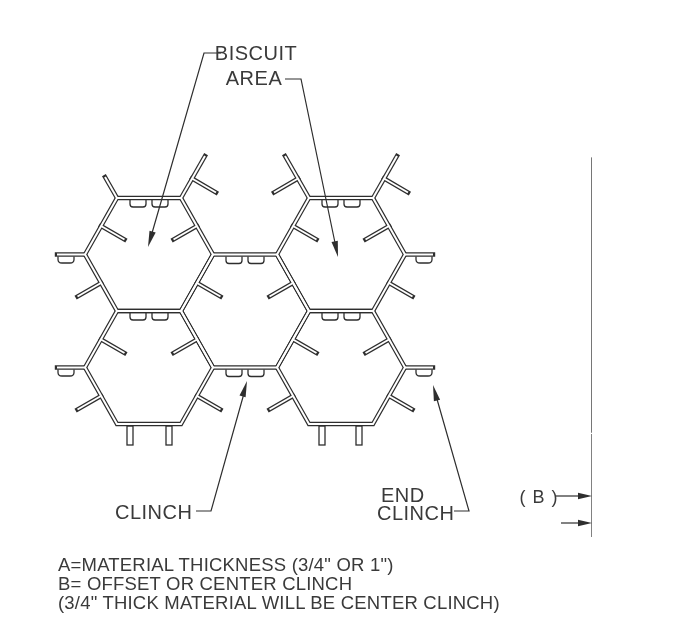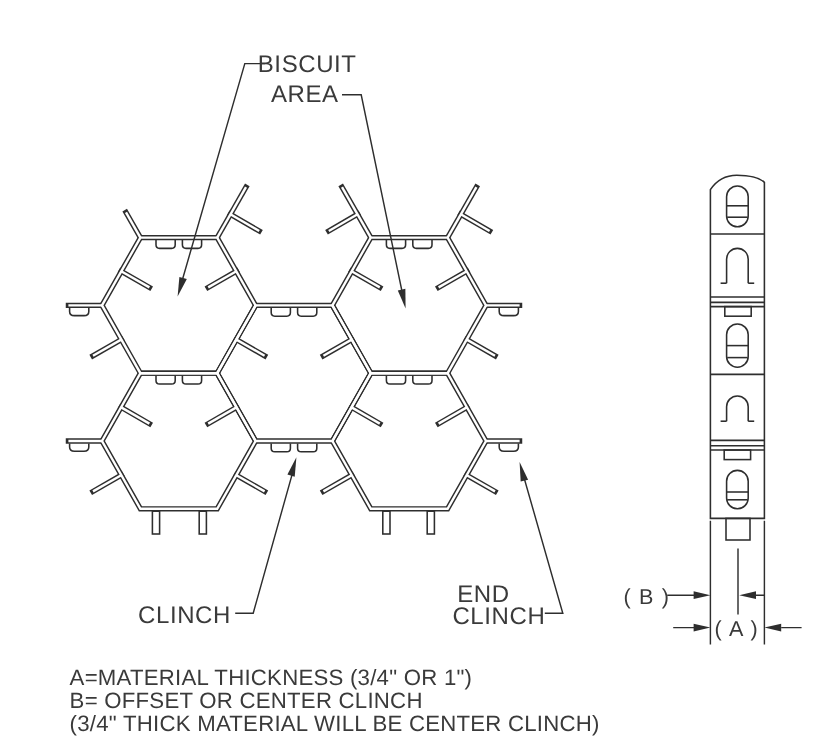--- a/index.html
+++ b/index.html
@@ -1,18 +1,18 @@
 <!DOCTYPE html>
 <html><head>
 <meta charset="utf-8">
 <style>
   html,body{margin:0;padding:0;background:#fff;}
   #canvas{
     position:relative;
-    width:700px;height:619px;
+    width:592px;height:619px;
     background:#ffffff;
     font-family:"Liberation Sans", sans-serif;
     overflow:hidden;
   }
   svg{display:block;}
   
   .strip-black path{fill:none;stroke:#2e2e2e;stroke-width:4.4;stroke-linecap:square;stroke-linejoin:miter;}
   .strip-white path{fill:none;stroke:#ffffff;stroke-width:2.0;stroke-linecap:butt;stroke-linejoin:miter;}
   .thin path, .thin rect{fill:none;stroke:#2e2e2e;stroke-width:1.3;}
   .leader path{fill:none;stroke:#2e2e2e;stroke-width:1.2;}

